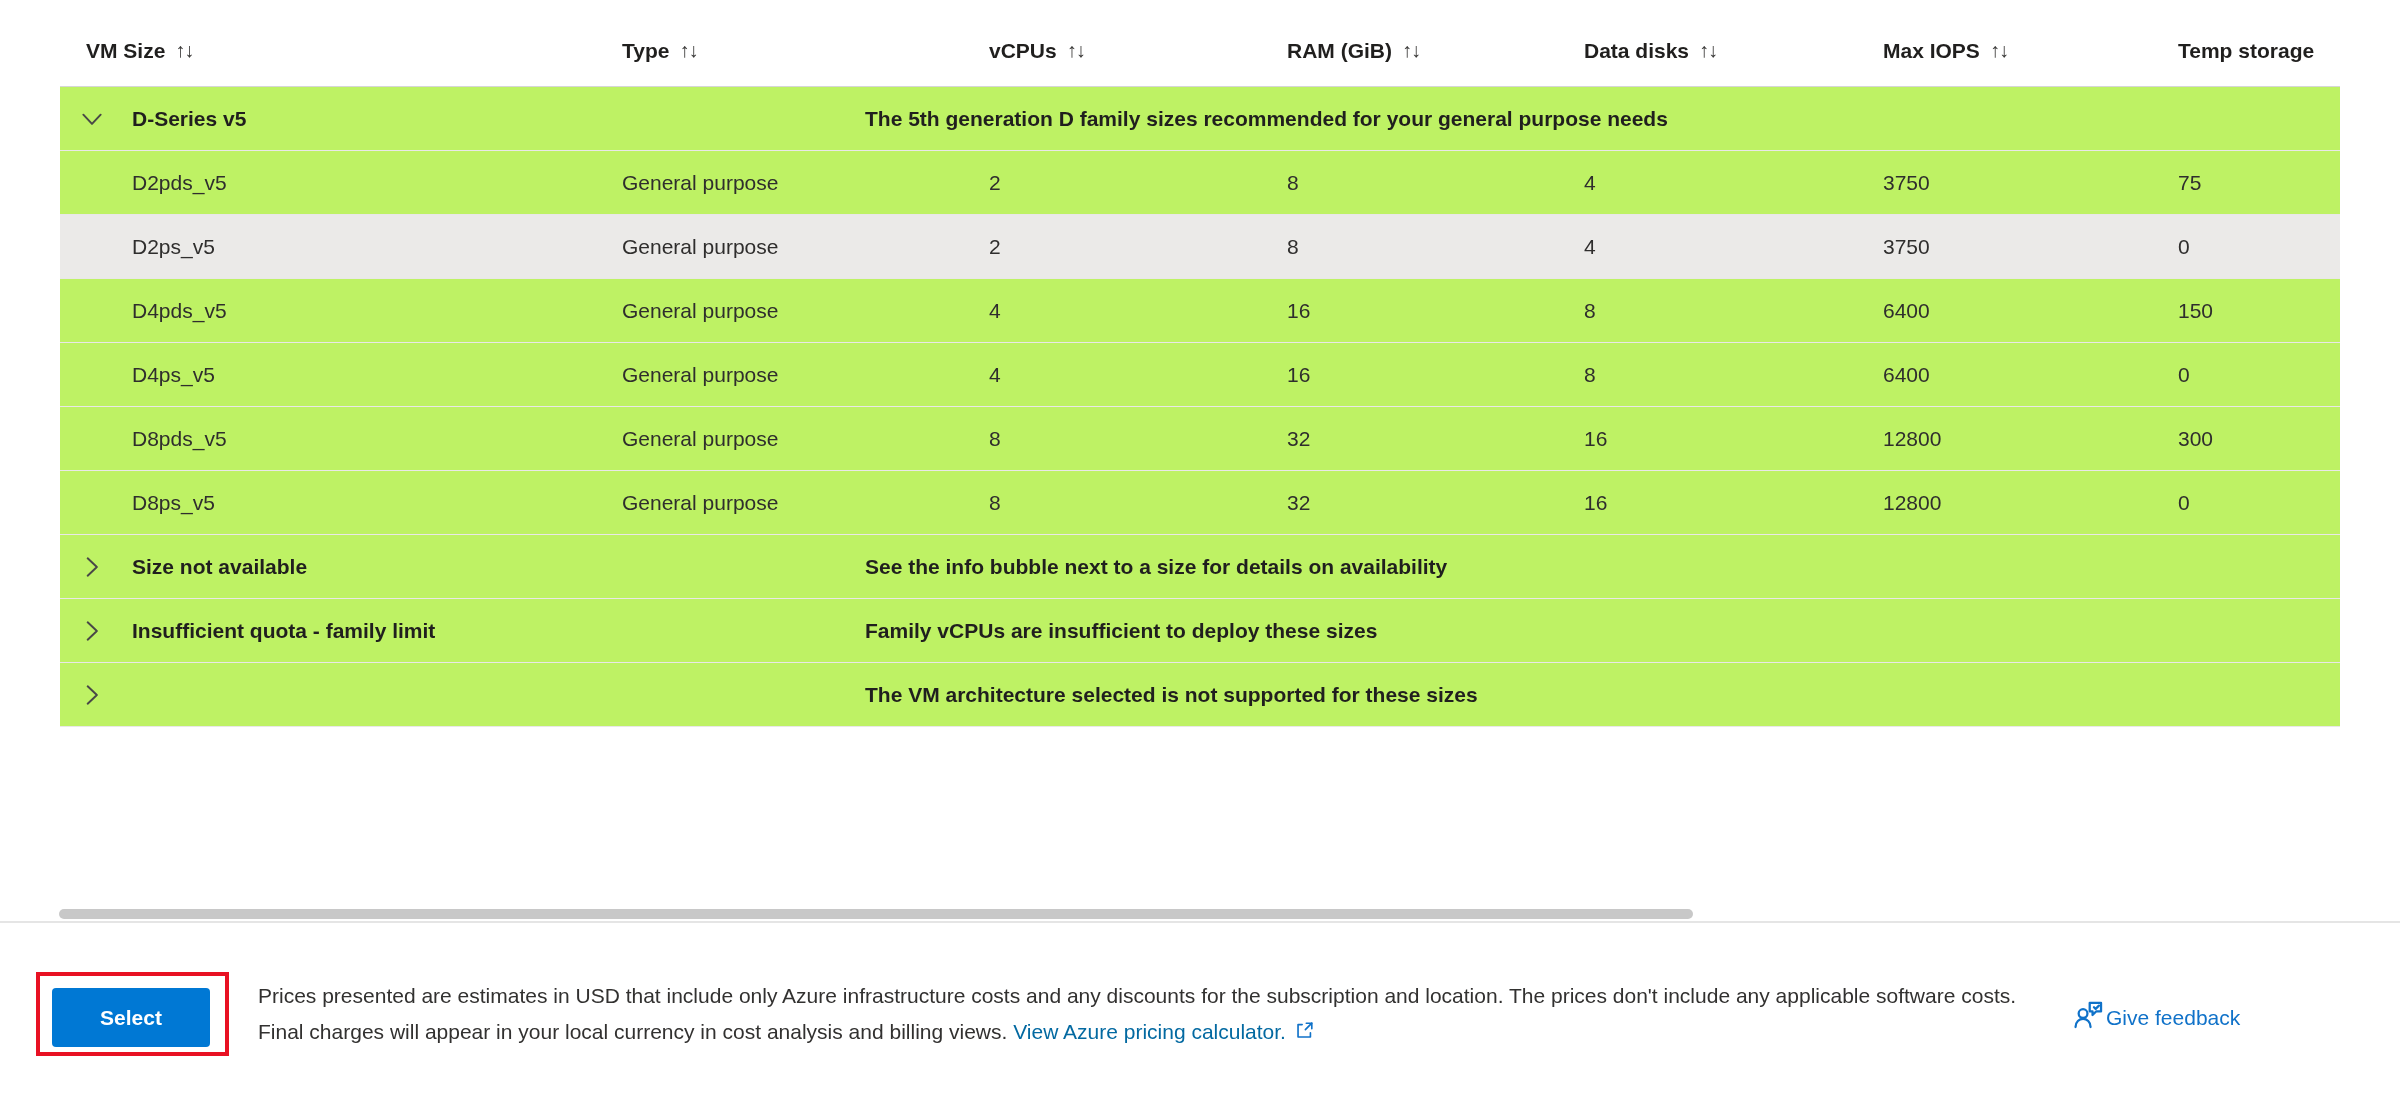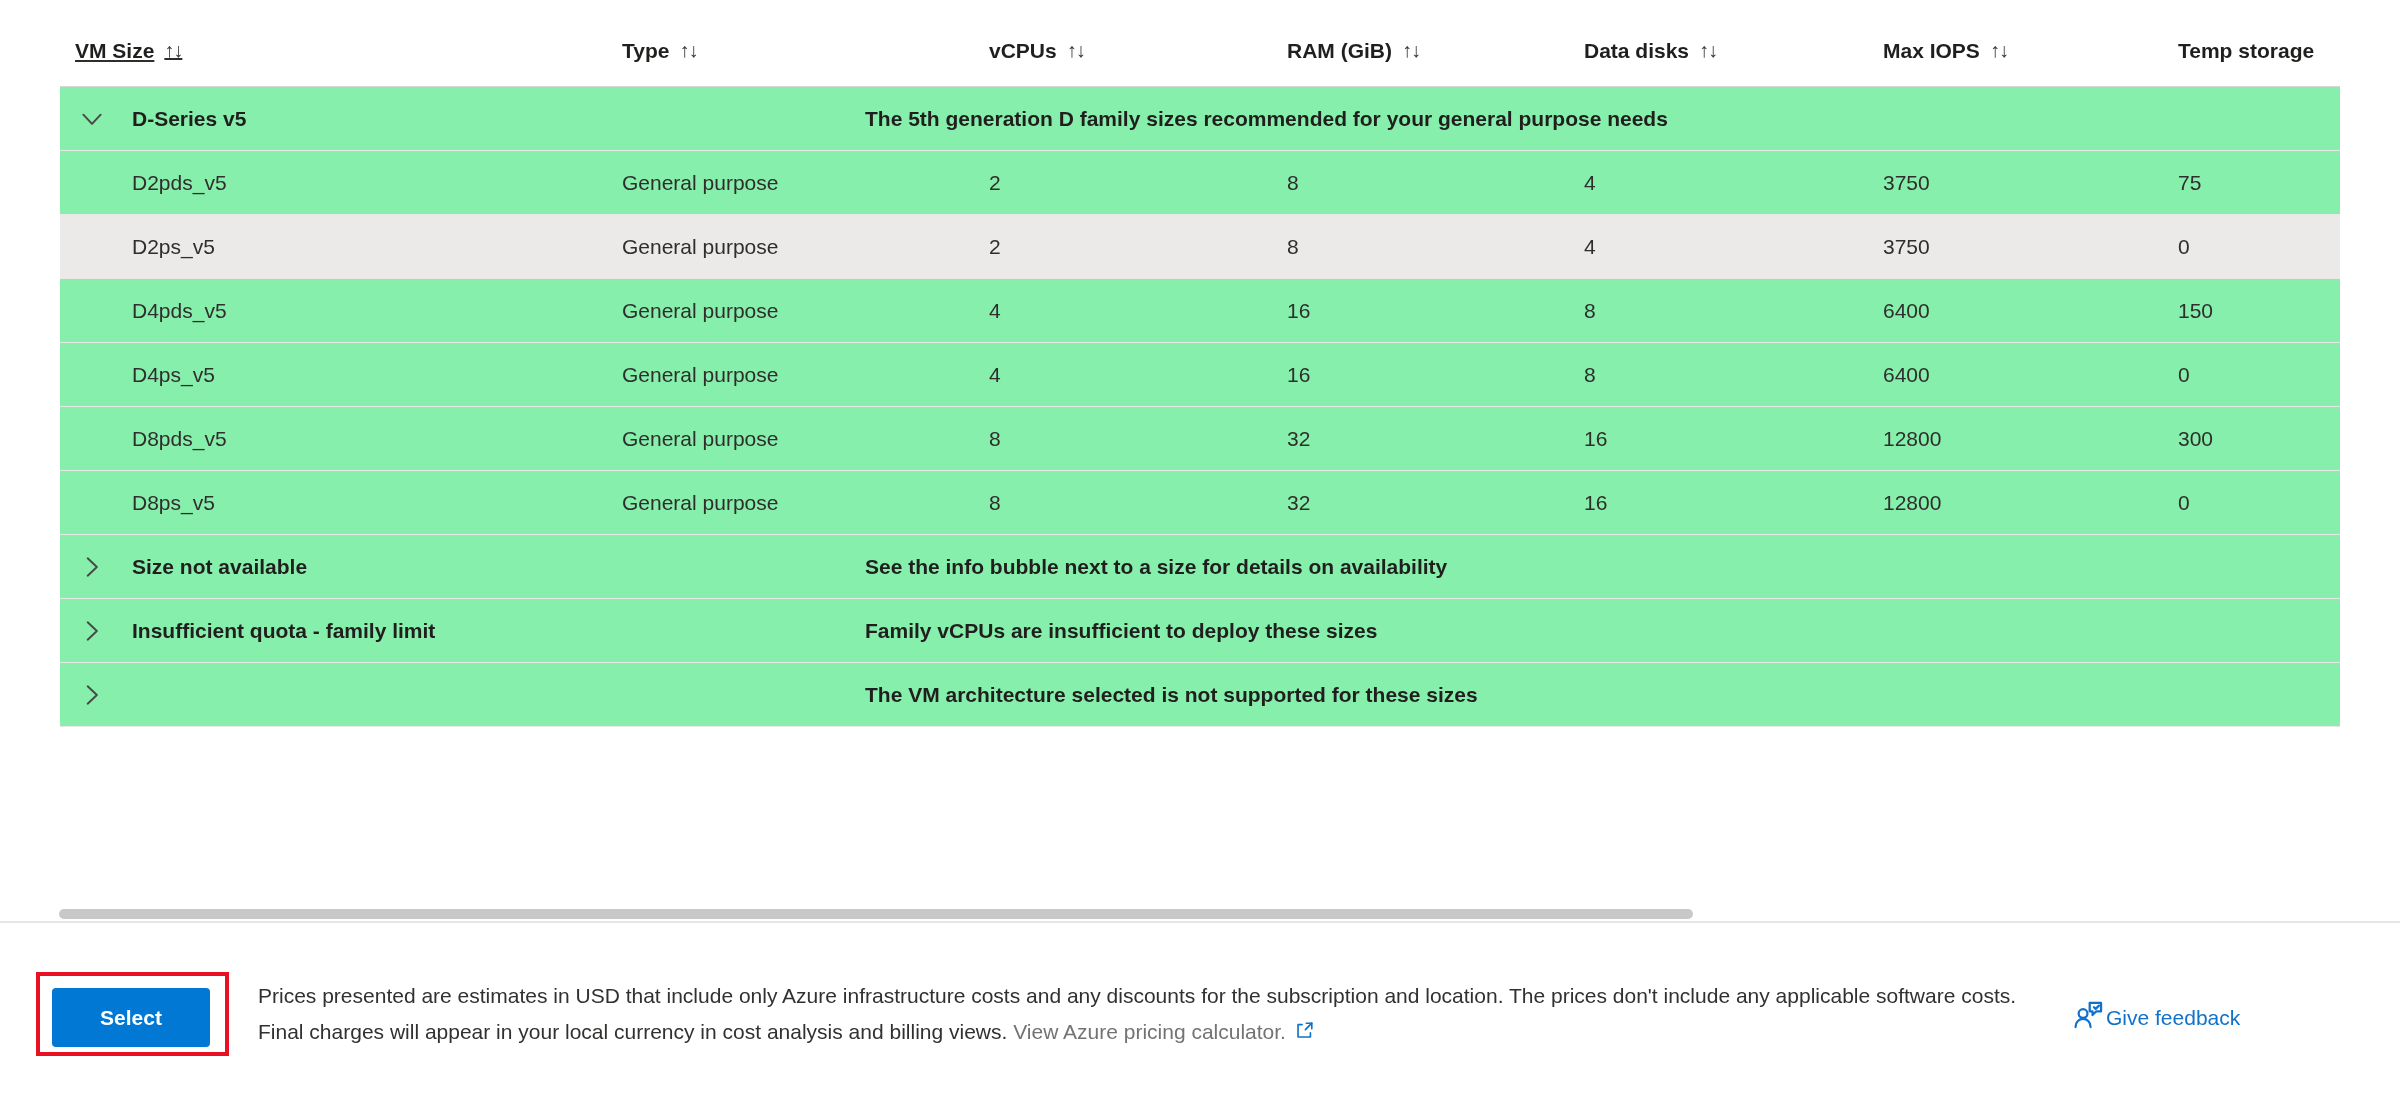--- a/index.html
+++ b/index.html
@@ -12,36 +12,36 @@
   }
   .page { position:relative; width:2400px; height:1102px; background:#fff; }
 
   
   .vmtable { position:absolute; left:60px; top:15px; width:2280px; }
   .thead { position:relative; height:72px; border-bottom:1px solid #d6d6d6; }
   .hcell { position:absolute; top:0; height:100%; display:flex; align-items:center; cursor:pointer; }
   .hlabel { font-size:21px; font-weight:600; color:#201f1e; }
   .sort { margin-left:10px; font-size:20px; color:#3b3a39; letter-spacing:-1px; font-weight:400; }
 
-  .row { position:relative; height:64px; border-bottom:1px solid #e9e8e7; background:#86efac; }
+  .row { position:relative; height:64px; border-bottom:1px solid #e9e8e7; background:#bef264; }
   .row.selected { background:#ebeae8; }
   .cell { position:absolute; top:0; height:100%; display:flex; align-items:center; font-size:21px; color:#2f2e2d; white-space:nowrap; }
 
   .c-chev  { left:16px; width:32px; justify-content:center; }
   .c-name  { left:72px; }
   .c-type  { left:562px; }
   .c-vcpus { left:929px; }
   .c-ram   { left:1227px; }
   .c-disks { left:1524px; }
   .c-iops  { left:1823px; }
   .c-temp  { left:2118px; }
   .c-desc  { left:805px; font-weight:600; color:#201f1e; }
   .gname   { font-weight:600; color:#201f1e; }
 
-  .h-vm    { left:15px;text-decoration:underline; }
+  .h-vm    { left:26px; }
   .h-type  { left:562px; }
   .h-vcpus { left:929px; }
   .h-ram   { left:1227px; }
   .h-disks { left:1524px; }
   .h-iops  { left:1823px; }
   .h-temp  { left:2118px; }
 
   .chev { display:block; }
   .chev path { fill:none; stroke:#494847; stroke-width:1.8; stroke-linecap:round; stroke-linejoin:round; }
   .chev.right { transform:rotate(-90deg); }
@@ -51,21 +51,21 @@
   .footer-divider { position:absolute; left:0; top:921px; width:2400px; height:2px; background:#e5e5e5; }
 
   .red-box { position:absolute; left:36px; top:972px; width:193px; height:84px; border:4px solid #e81123; background:transparent; }
   .select-btn {
     position:absolute; left:52px; top:988px; width:158px; height:59px;
     background:#0078d4; color:#ffffff; border:none; border-radius:4px;
     font-family:inherit; font-size:21px; font-weight:600; cursor:pointer;
   }
 
   .disclaimer { position:absolute; left:258px; top:978px; width:1792px; font-size:21px; line-height:36px; color:#323130; }
-  .pricing-link { color:#737373; cursor:pointer; text-decoration:none; }
+  .pricing-link { color:#0369a1; cursor:pointer; text-decoration:none; }
   .ext-icon { display:inline-block; vertical-align:-3px; margin-left:7px; }
   .ext-icon path { fill:none; stroke:#1072c9; stroke-width:1.8; stroke-linecap:round; stroke-linejoin:round; }
 
   .feedback { position:absolute; left:2072px; top:998px; display:flex; align-items:center; color:#1072c9; font-size:21px; cursor:pointer; }
   .fb-icon path, .fb-icon circle { fill:none; stroke:#1072c9; stroke-width:1.6; stroke-linecap:round; stroke-linejoin:round; }
 </style>
 </head>
 <body>
 
 <div class="page">

